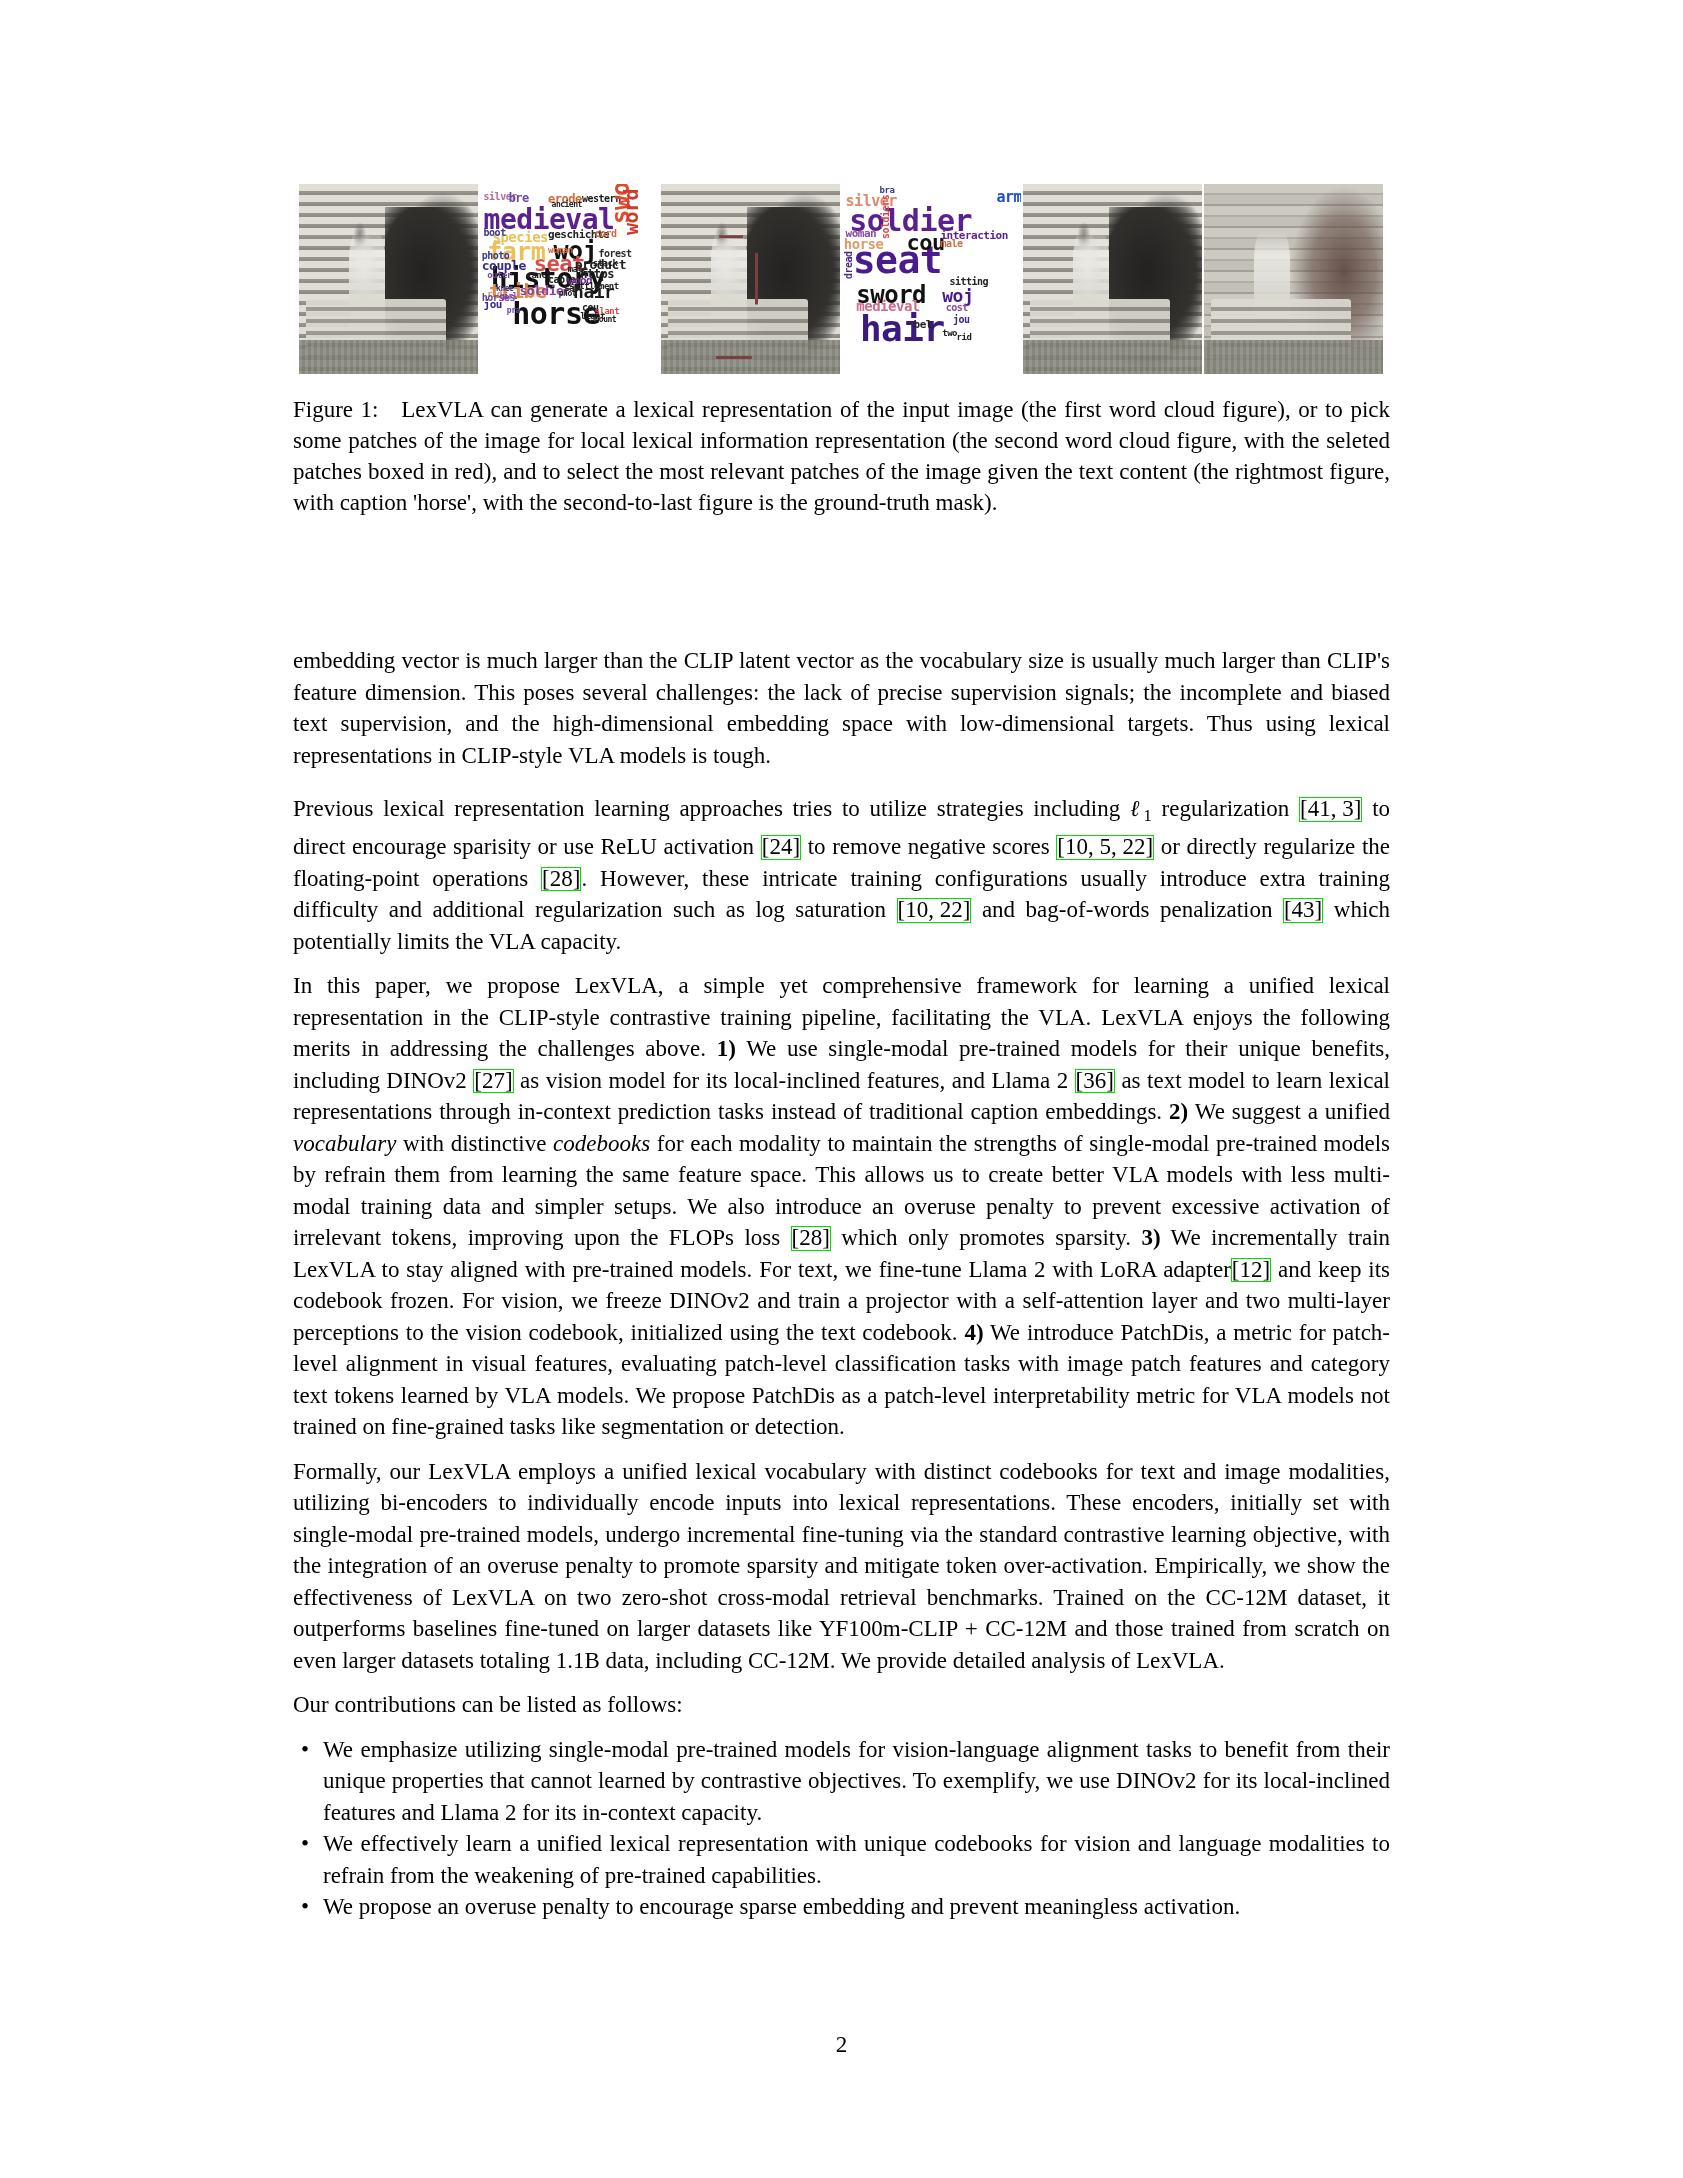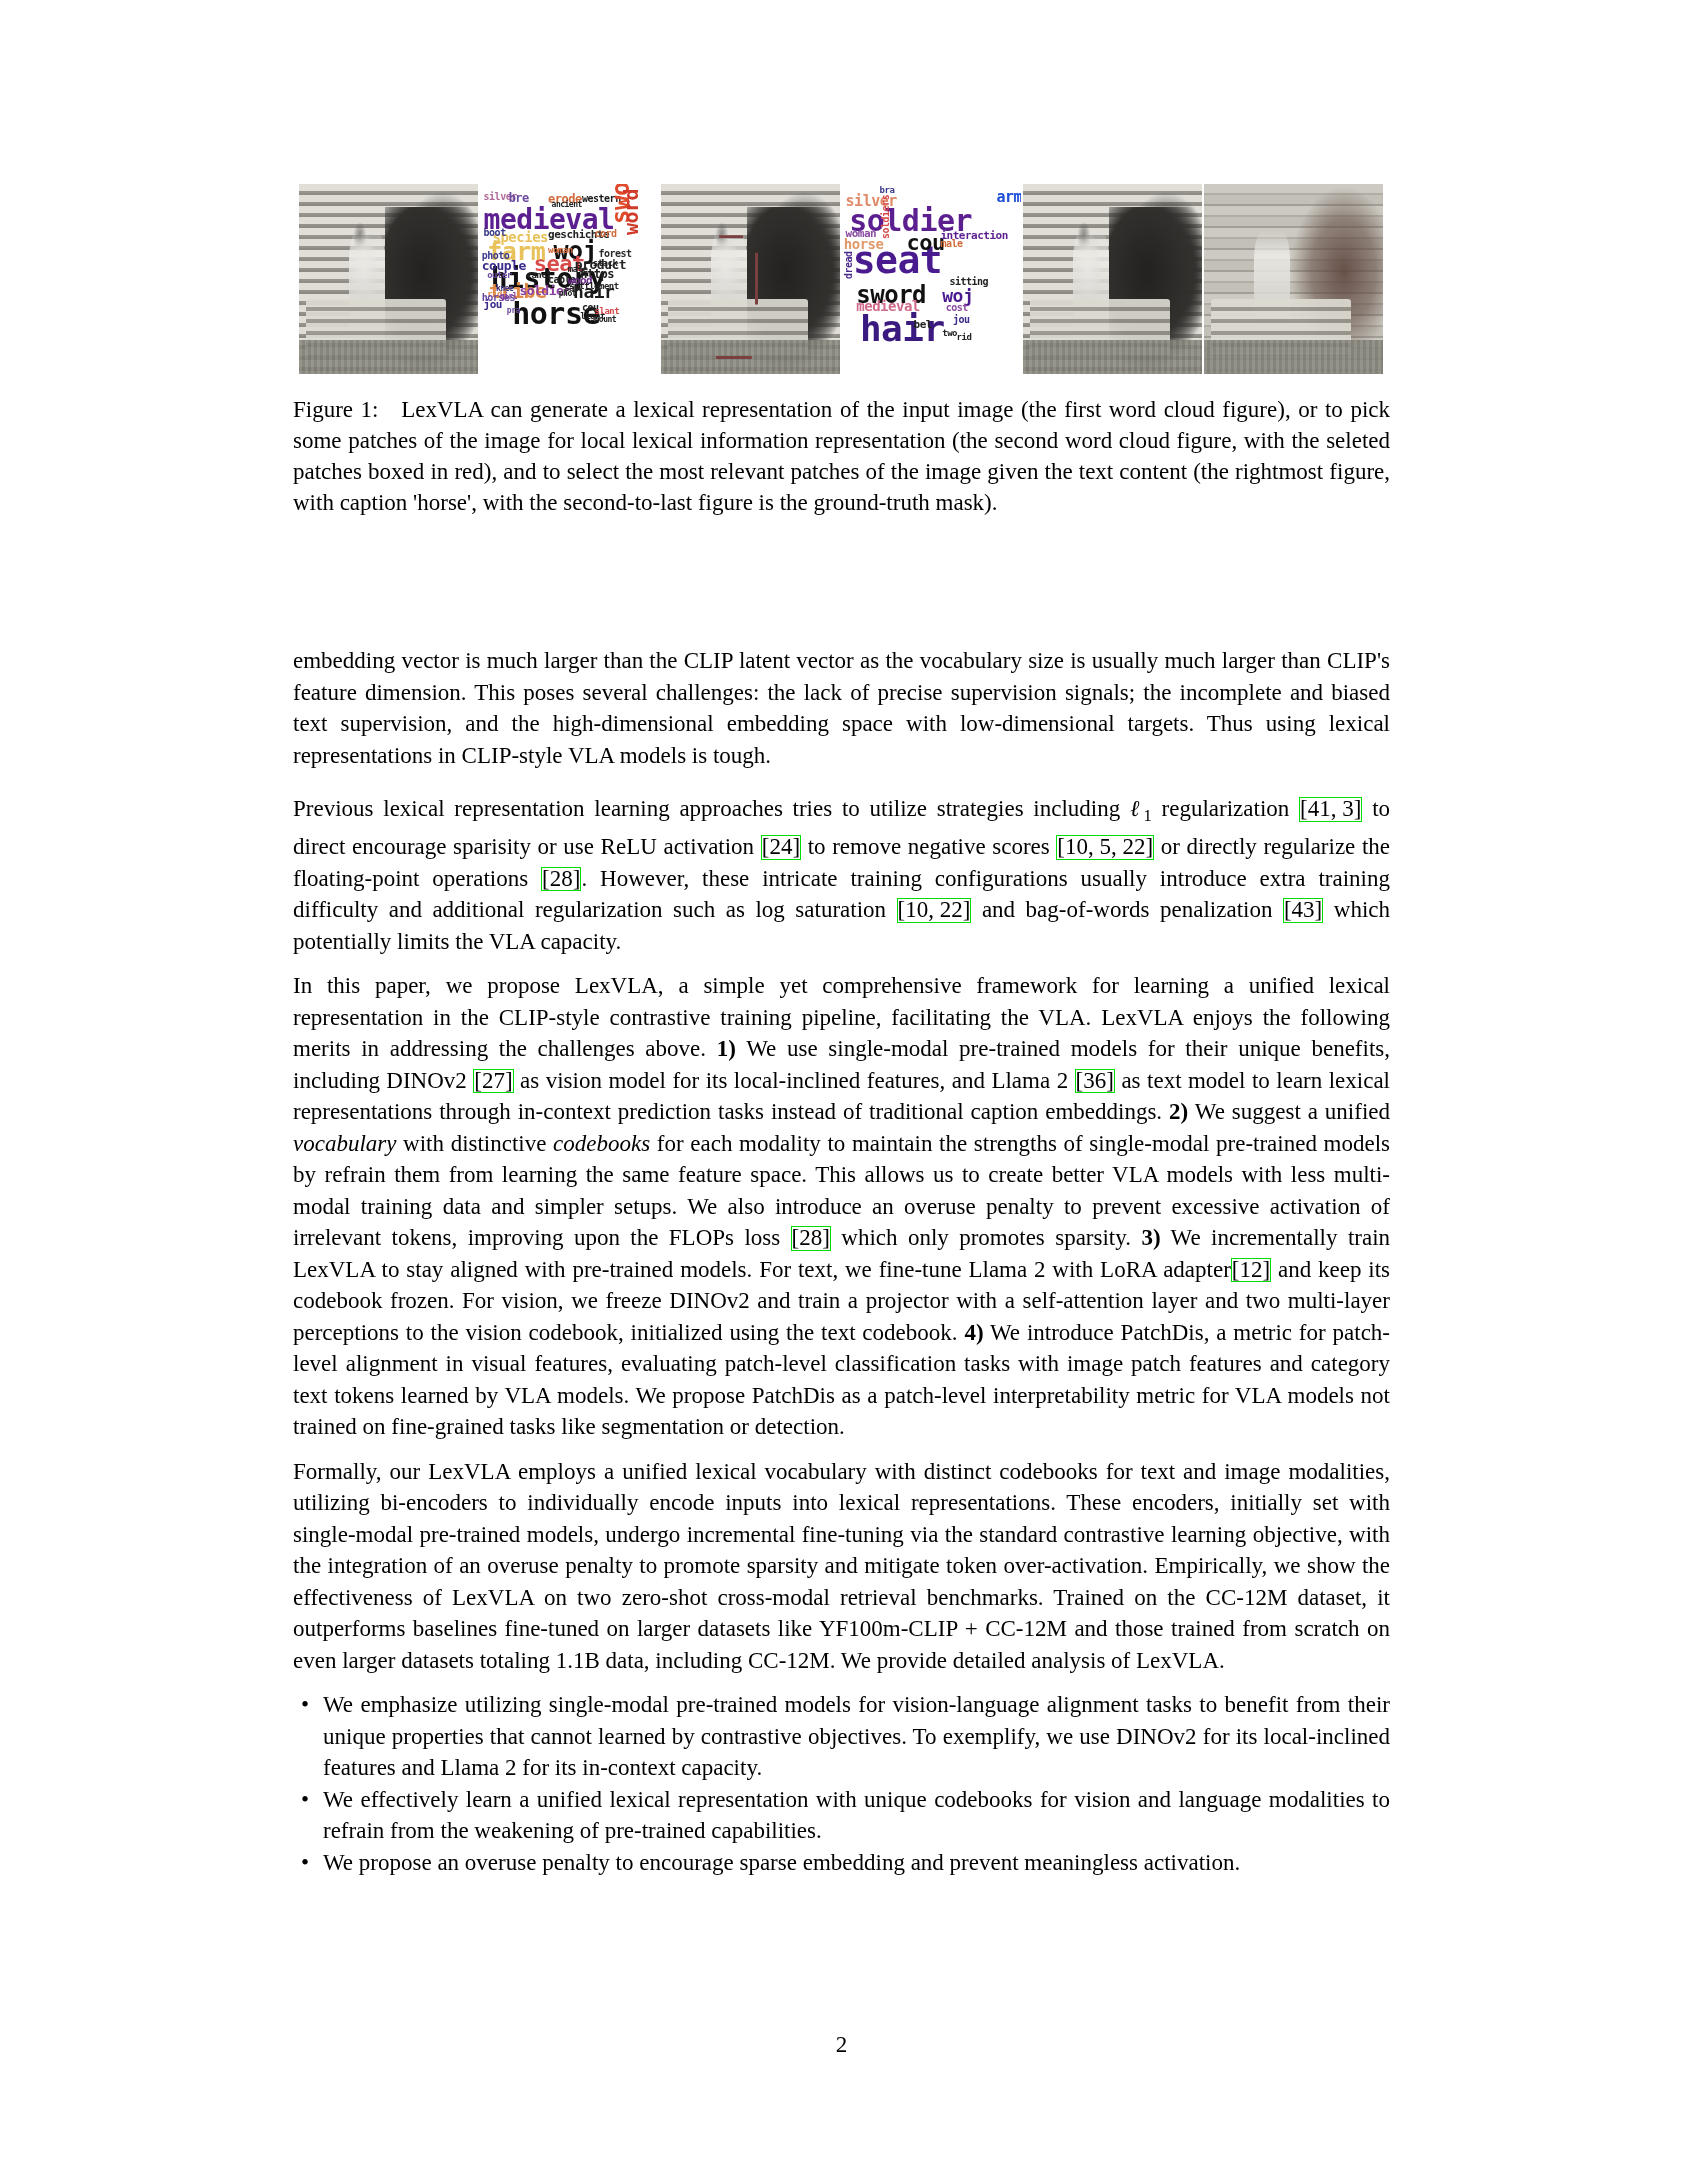--- a/index.html
+++ b/index.html
@@ -306,20 +306,21 @@
     <div class="gap"></div>
 
     <p class="body first">embedding vector is much larger than the CLIP latent vector as the vocabulary size is usually much larger than CLIP's feature dimension. This poses several challenges: the lack of precise supervision signals; the incomplete and biased text supervision, and the high-dimensional embedding space with low-dimensional targets. Thus using lexical representations in CLIP-style VLA models is tough.</p>
 
     <p class="body"><span>Previous lexical representation learning approaches tries to utilize strategies including</span> <span class="ell">ℓ</span><span class="sub">1</span> <span>regularization</span> <a class="cite">[41, 3]</a> <span>to direct encourage sparisity or use ReLU activation</span> <a class="cite">[24]</a> <span>to remove negative scores</span> <a class="cite">[10, 5, 22]</a> <span>or directly regularize the floating-point operations</span> <a class="cite">[28]</a><span>. However, these intricate training configurations usually introduce extra training difficulty and additional regularization such as log saturation</span> <a class="cite">[10, 22]</a> <span>and bag-of-words penalization</span> <a class="cite">[43]</a> <span>which potentially limits the VLA capacity.</span></p>
 
     <p class="body"><span>In this paper, we propose LexVLA, a simple yet comprehensive framework for learning a unified lexical representation in the CLIP-style contrastive training pipeline, facilitating the VLA. LexVLA enjoys the following merits in addressing the challenges above.</span> <b class="bn">1)</b> <span>We use single-modal pre-trained models for their unique benefits, including DINOv2</span> <a class="cite">[27]</a> <span>as vision model for its local-inclined features, and Llama 2</span> <a class="cite">[36]</a> <span>as text model to learn lexical representations through in-context prediction tasks instead of traditional caption embeddings.</span> <b class="bn">2)</b> <span>We suggest a unified</span> <i class="it">vocabulary</i> <span>with distinctive</span> <i class="it">codebooks</i> <span>for each modality to maintain the strengths of single-modal pre-trained models by refrain them from learning the same feature space. This allows us to create better VLA models with less multi-modal training data and simpler setups. We also introduce an overuse penalty to prevent excessive activation of irrelevant tokens, improving upon the FLOPs loss</span> <a class="cite">[28]</a> <span>which only promotes sparsity.</span> <b class="bn">3)</b> <span>We incrementally train LexVLA to stay aligned with pre-trained models. For text, we fine-tune Llama 2 with LoRA adapter</span><a class="cite">[12]</a> <span>and keep its codebook frozen. For vision, we freeze DINOv2 and train a projector with a self-attention layer and two multi-layer perceptions to the vision codebook, initialized using the text codebook.</span> <b class="bn">4)</b> <span>We introduce PatchDis, a metric for patch-level alignment in visual features, evaluating patch-level classification tasks with image patch features and category text tokens learned by VLA models. We propose PatchDis as a patch-level interpretability metric for VLA models not trained on fine-grained tasks like segmentation or detection.</span></p>
 
     <p class="body">Formally, our LexVLA employs a unified lexical vocabulary with distinct codebooks for text and image modalities, utilizing bi-encoders to individually encode inputs into lexical representations. These encoders, initially set with single-modal pre-trained models, undergo incremental fine-tuning via the standard contrastive learning objective, with the integration of an overuse penalty to promote sparsity and mitigate token over-activation. Empirically, we show the effectiveness of LexVLA on two zero-shot cross-modal retrieval benchmarks. Trained on the CC-12M dataset, it outperforms baselines fine-tuned on larger datasets like YF100m-CLIP + CC-12M and those trained from scratch on even larger datasets totaling 1.1B data, including CC-12M. We provide detailed analysis of LexVLA.</p>
 
+    <p class="body">Our contributions can be listed as follows:</p>
 
     <ul class="contrib">
       <li><span class="bullet">•</span><span>We emphasize utilizing single-modal pre-trained models for vision-language alignment tasks to benefit from their unique properties that cannot learned by contrastive objectives. To exemplify, we use DINOv2 for its local-inclined features and Llama 2 for its in-context capacity.</span></li>
       <li><span class="bullet">•</span><span>We effectively learn a unified lexical representation with unique codebooks for vision and language modalities to refrain from the weakening of pre-trained capabilities.</span></li>
       <li><span class="bullet">•</span><span>We propose an overuse penalty to encourage sparse embedding and prevent meaningless activation.</span></li>
     </ul>
 
   </div>
 
   <div class="pageno">2</div>

